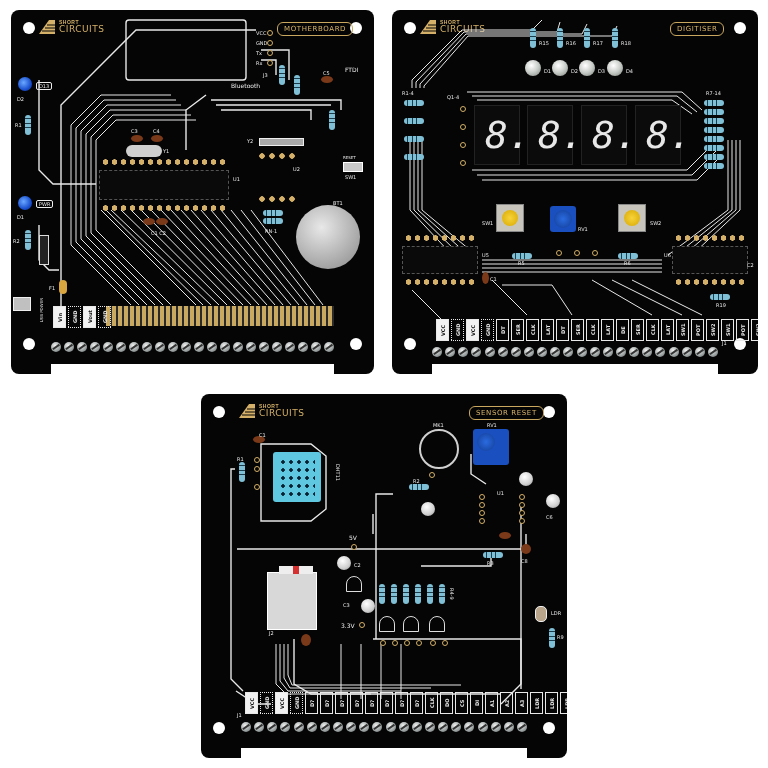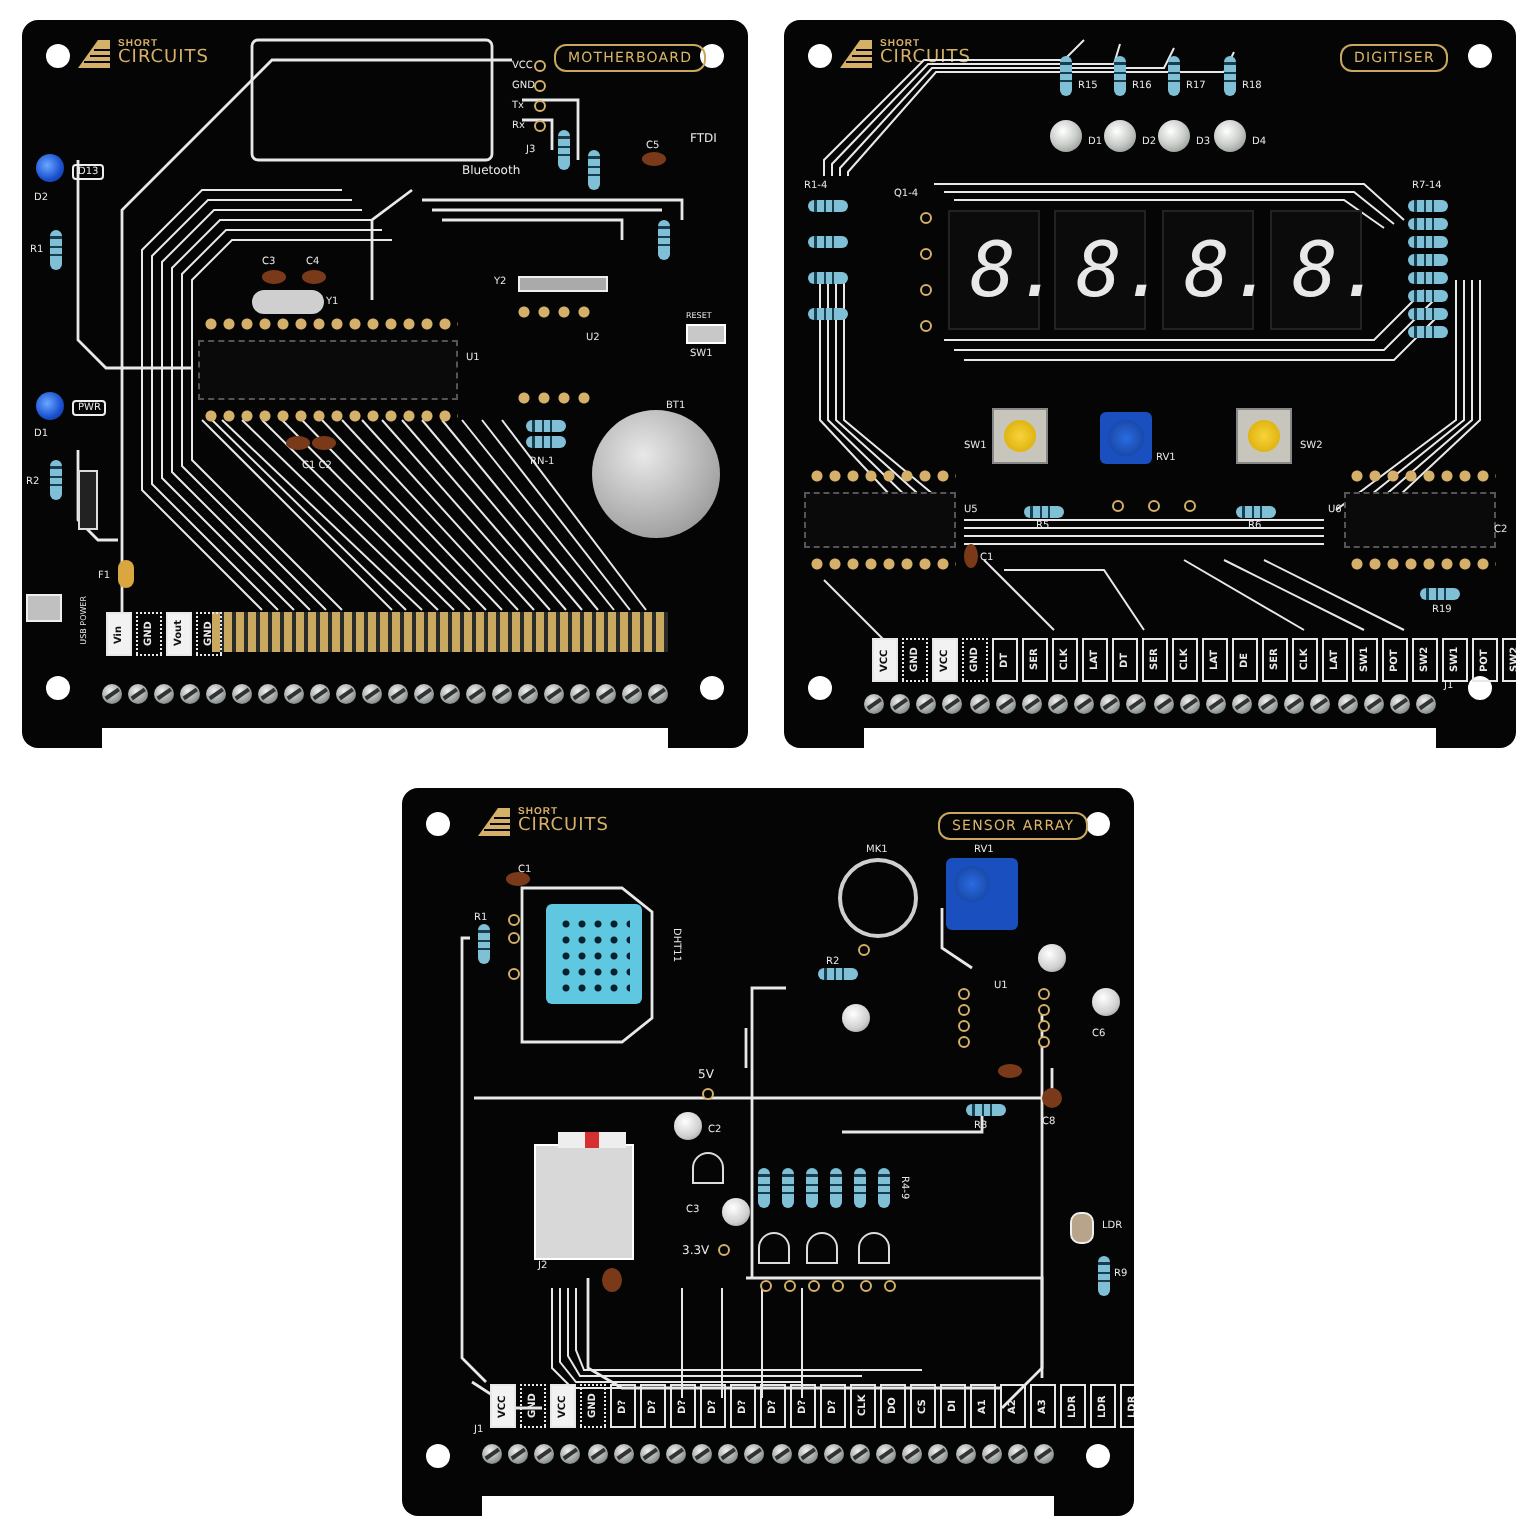--- a/index.html
+++ b/index.html
@@ -515,21 +515,21 @@
       <line x1="3" y1="11" x2="16" y2="11" stroke="#050505" stroke-width="1"></line>
       <line x1="6" y1="8" x2="16" y2="8" stroke="#050505" stroke-width="1"></line>
       <line x1="8" y1="5" x2="16" y2="5" stroke="#050505" stroke-width="1"></line>
     </svg>
     <div class="brand-text">
       <span class="brand-short">SHORT</span>
       <span class="brand-circ">CIRCUITS</span>
     </div>
   </div>
 
-  <div class="board-title" style="left:268px;top:12px">SENSOR ARRAY</div>
+  <div class="board-title" style="left:268px;top:12px">SENSOR RESET</div>
 
   <svg class="traces" width="366" height="364" viewBox="0 0 366 364">
     <g fill="none" stroke="#e8e8e8" stroke-width="1.4">
       <path d="M34 75 H30 V285 L42 297"></path>
       <path d="M36 155 H325 V140"></path>
       <path d="M192 100 H175 V245"></path>
       <path d="M172 120 V140"></path>
       <path d="M220 172 H290 V160"></path>
       <path d="M60 50 H110 L125 62 V115 L110 127 H60 Z"></path>
       <path d="M172 245 H320 V295"></path>

